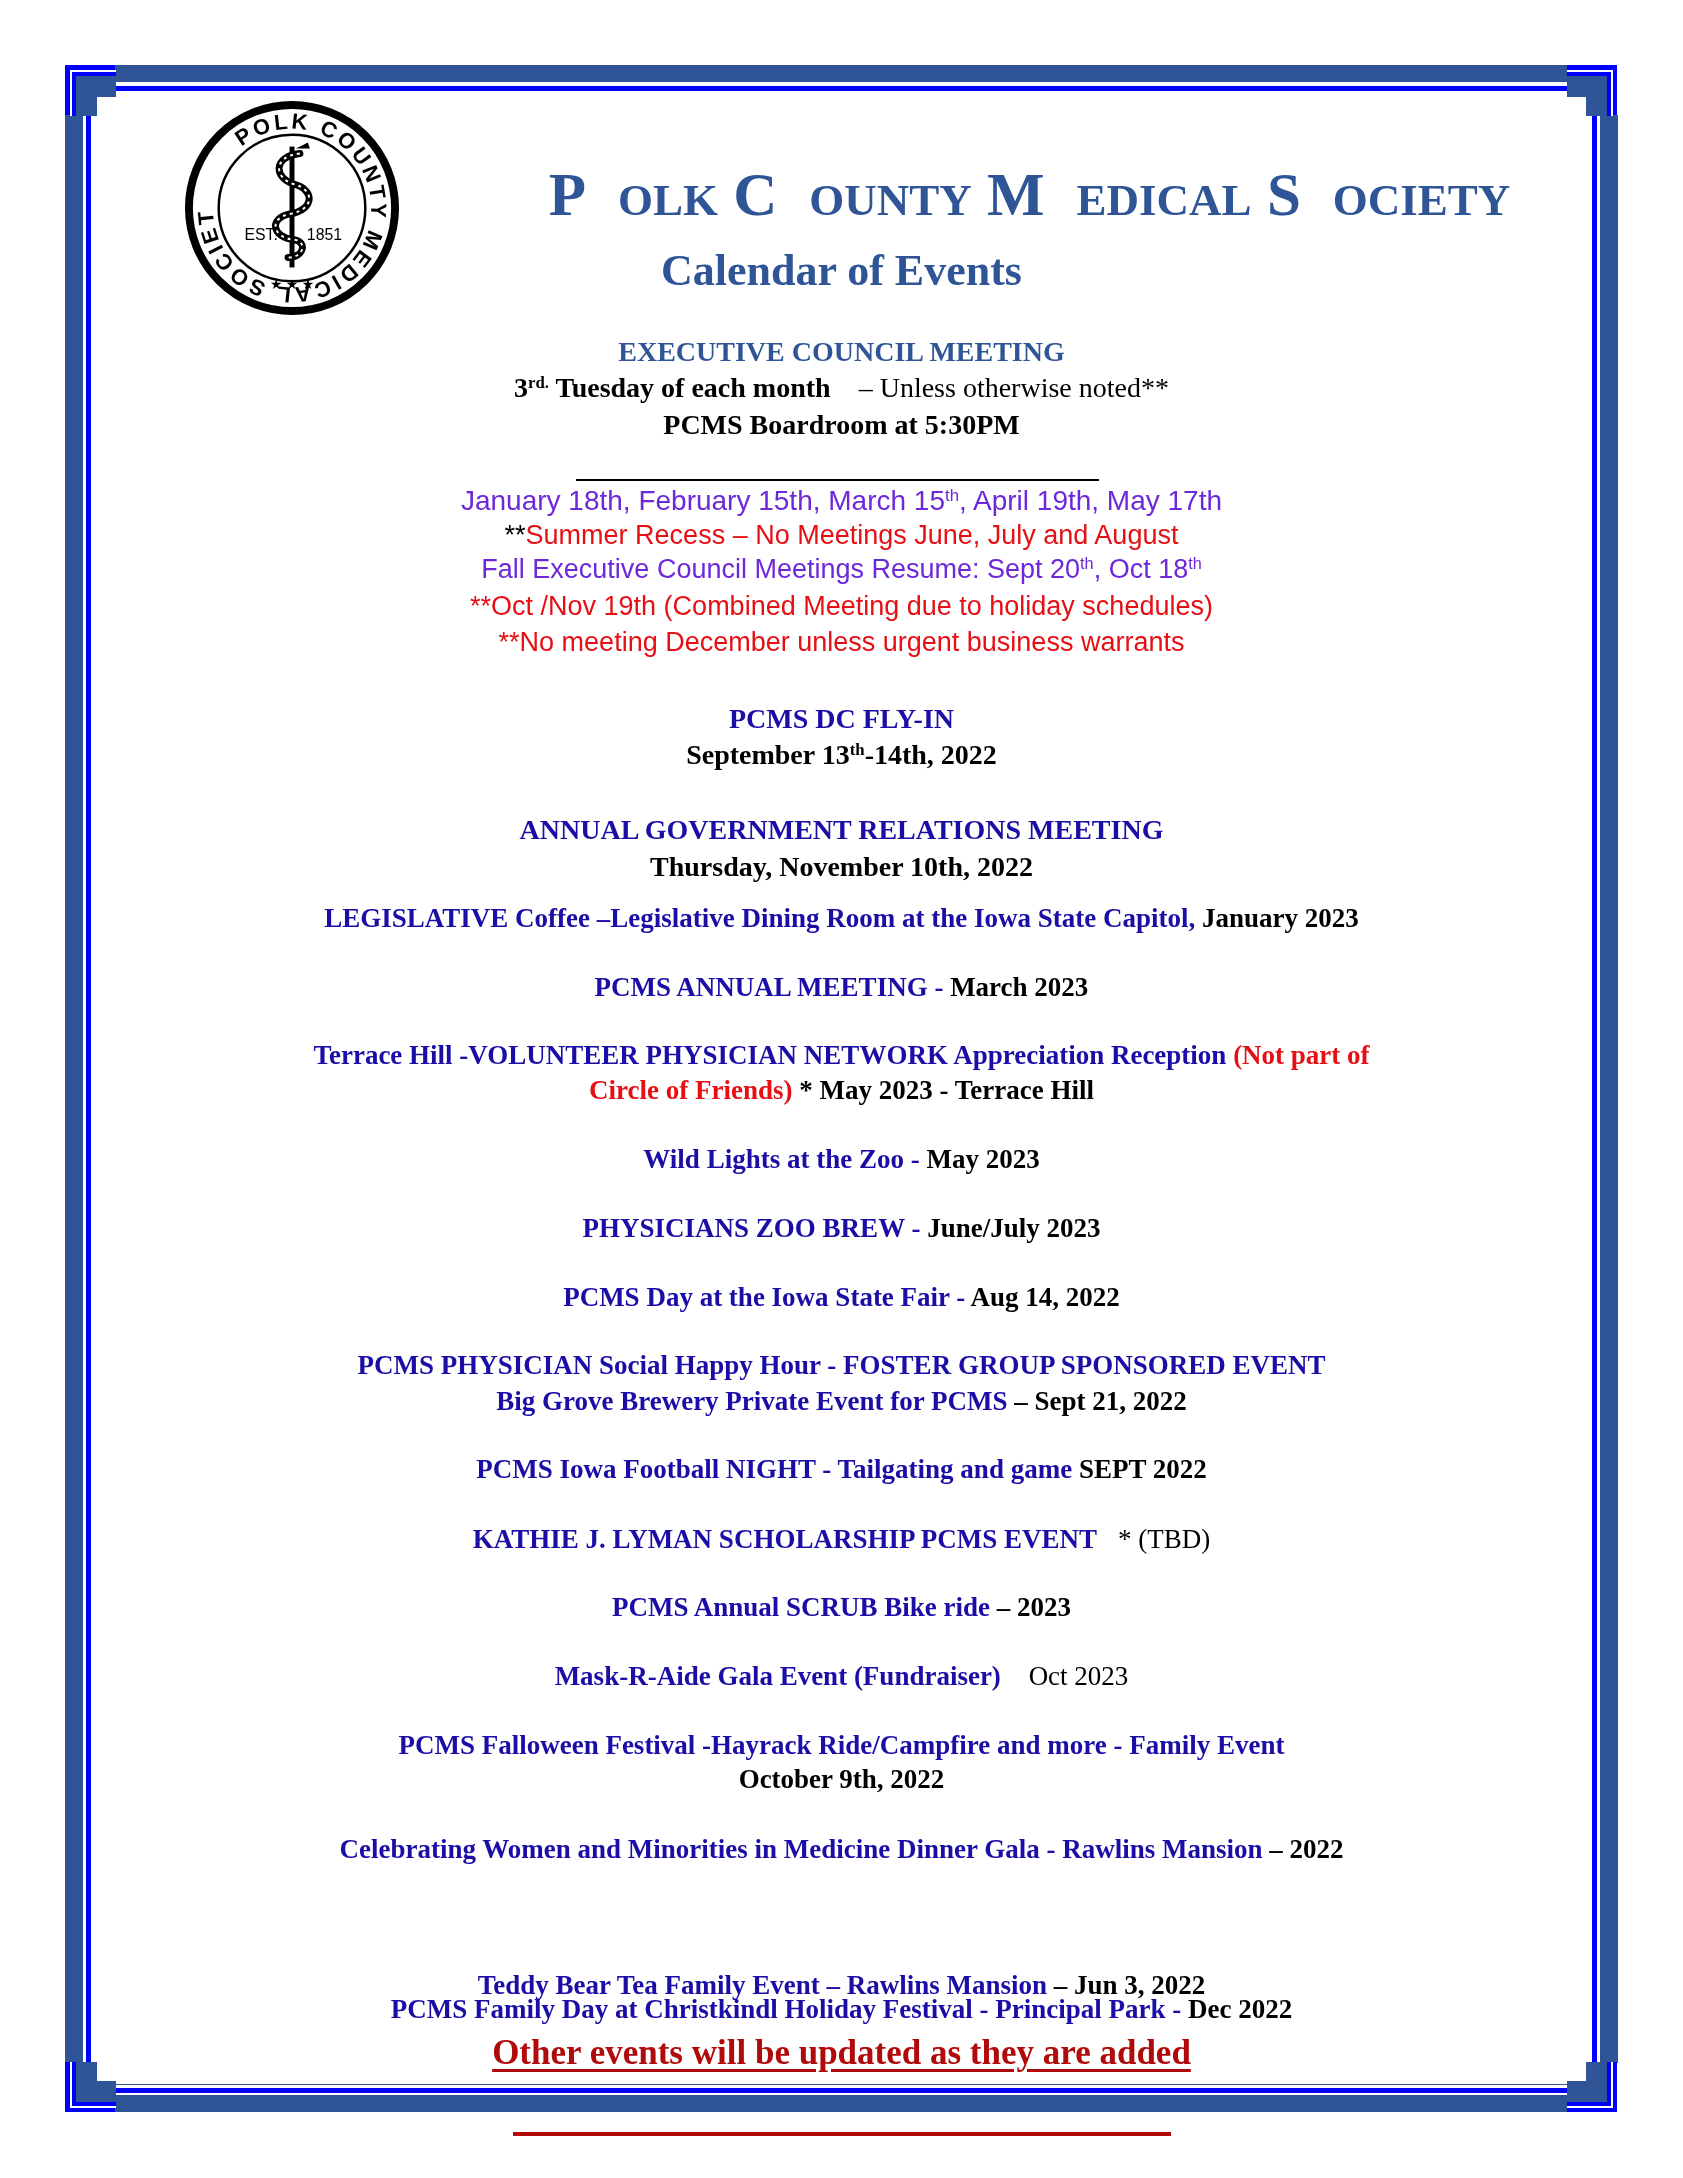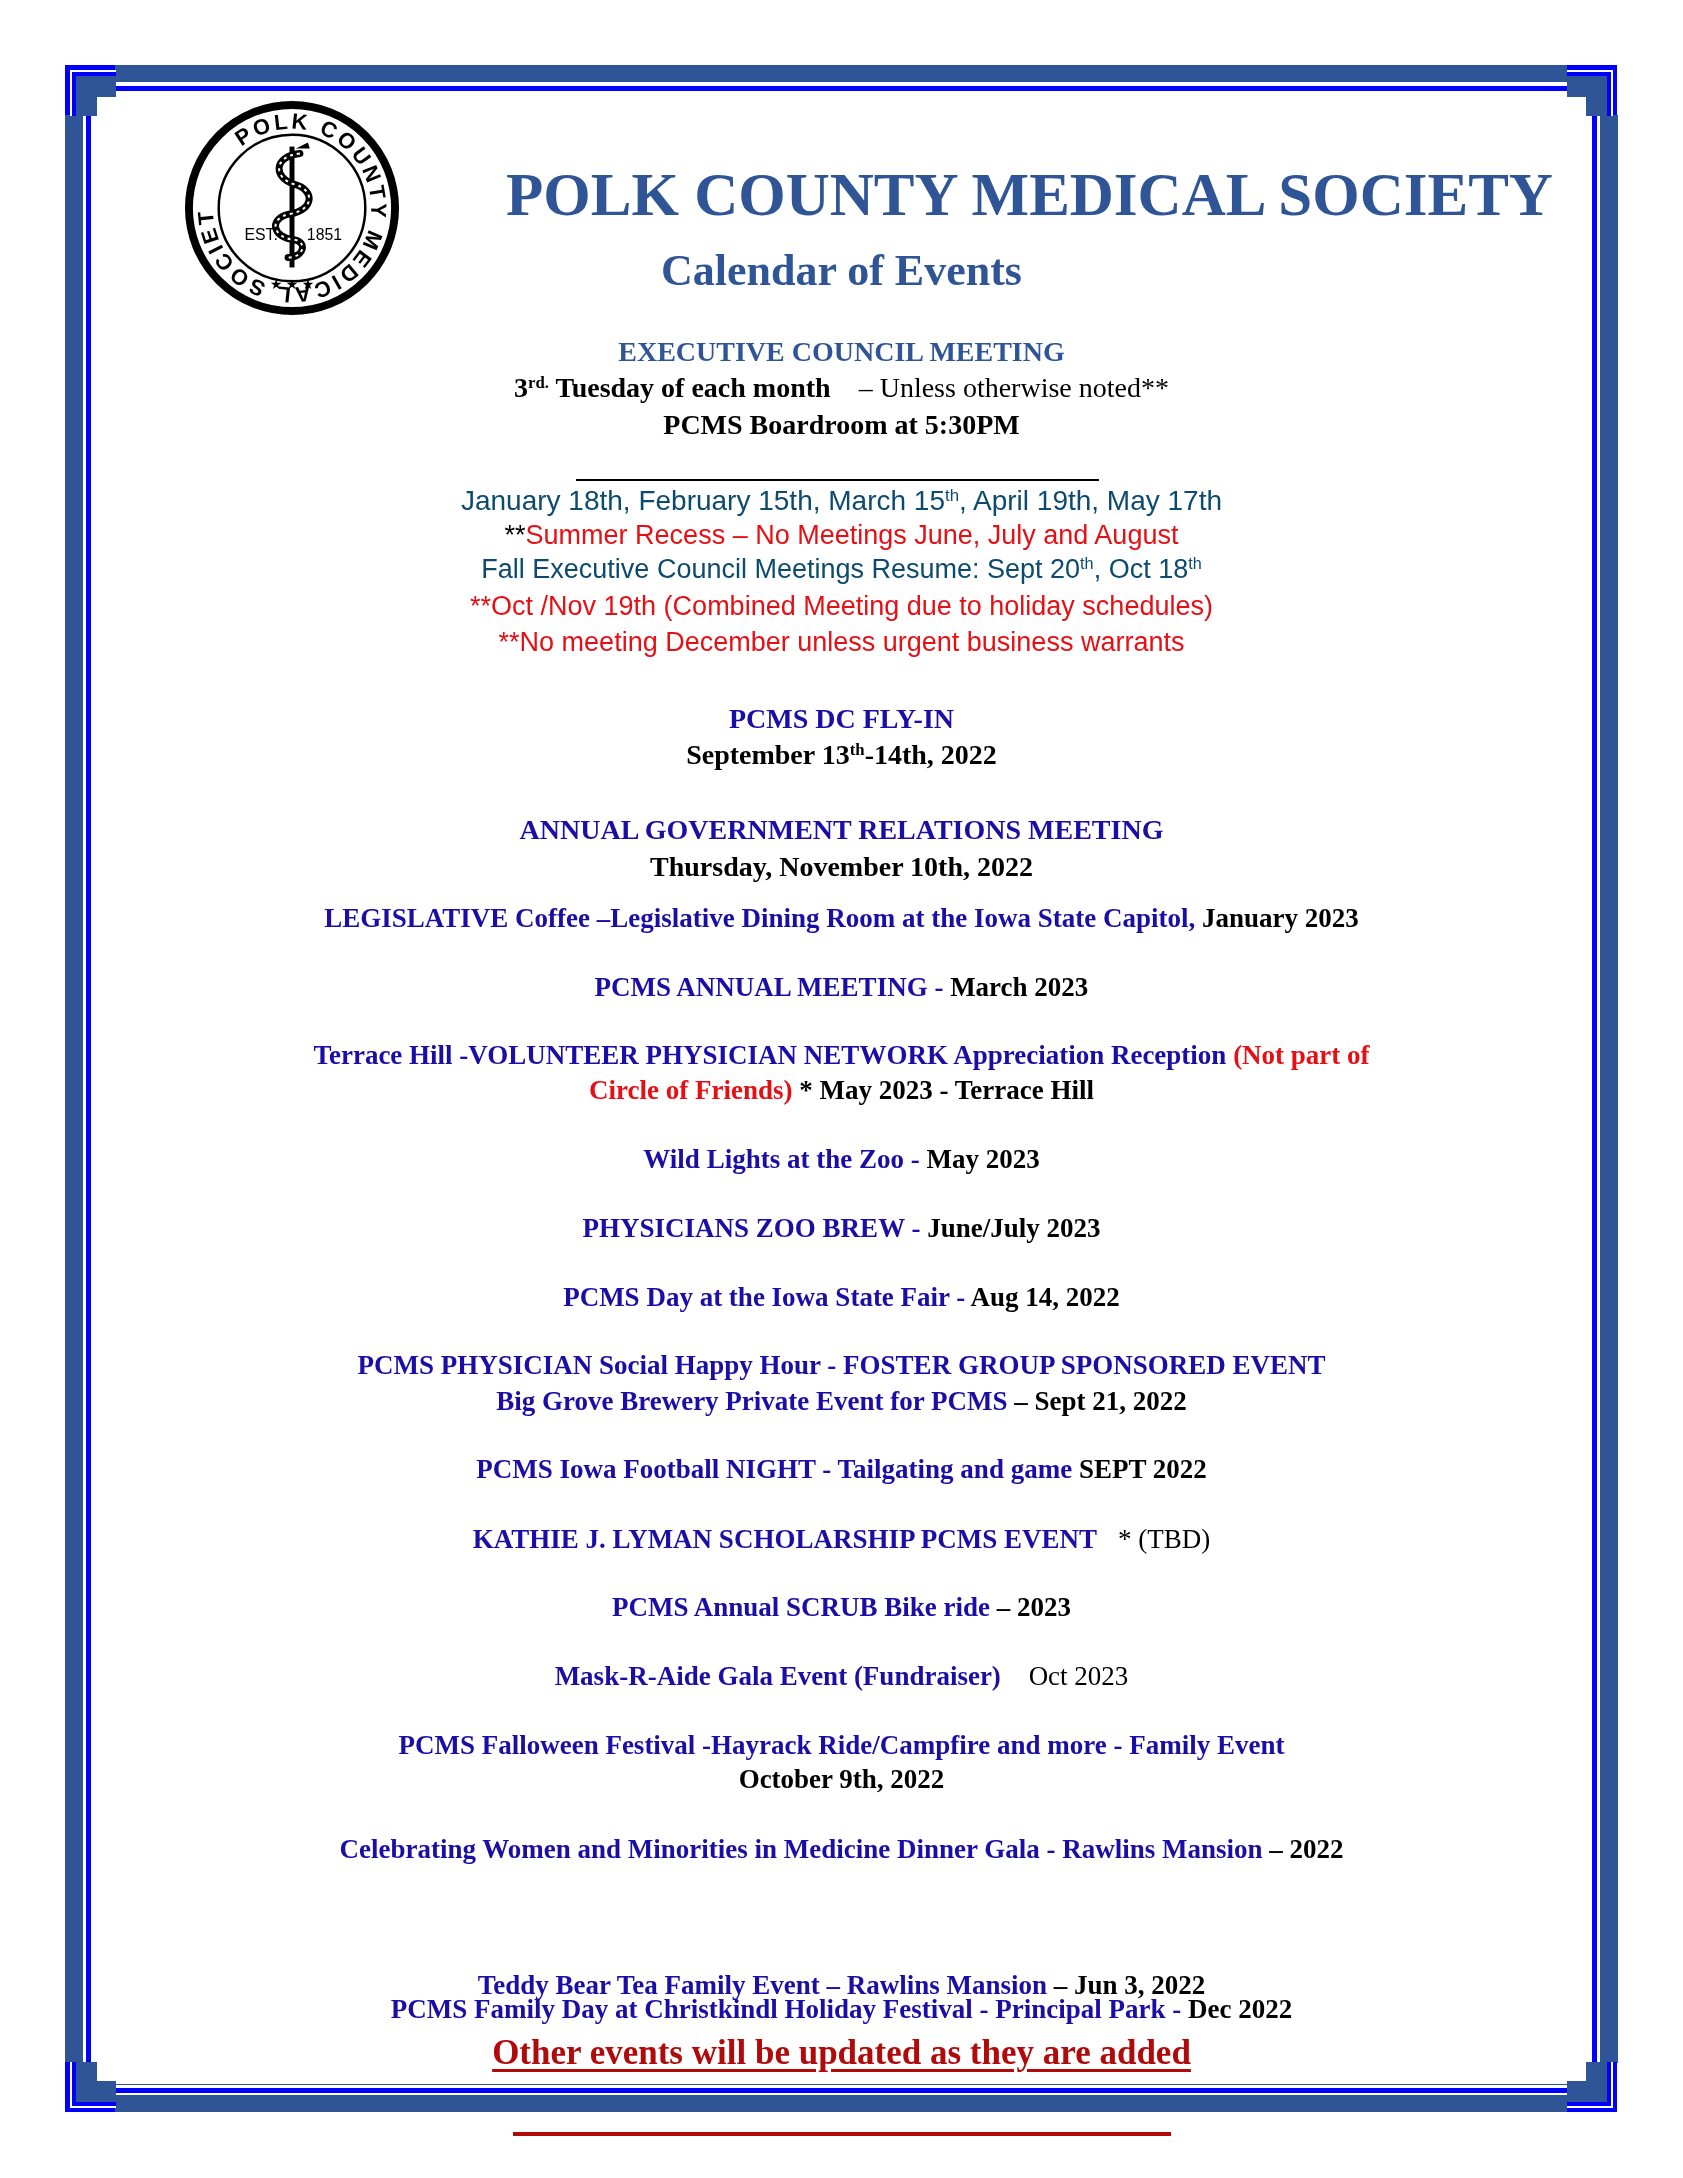--- a/index.html
+++ b/index.html
@@ -17,26 +17,26 @@
   
   .line { position:absolute; left:0; width:1683px; text-align:center; white-space:nowrap; line-height:1; }
   .serif { font-family:"Liberation Serif", "DejaVu Serif", serif; }
   .sans { font-family:"Liberation Sans", "DejaVu Sans", sans-serif; }
   .b { font-weight:bold; }
   .n { font-weight:normal;margin-left:21px; }
   .c-head { color:#2f5597; }
   .c-ev { color:#1a0ea6; }
   .c-blk { color:#000000; }
   .c-red { color:#e50f14; }
-  .c-blue2 { color:#0c4a6e; }
+  .c-blue2 { color:#6d28d9; }
   .c-dred { color:#b00a0a; }
   sup { font-size:0.6em; vertical-align:0; position:relative; top:-0.55em; line-height:0; }
 
   .title { font-size:61px; font-weight:bold; letter-spacing:0px; }
-  .title .sc { font-size:61px; }
+  .title .sc { font-size:45px;margin-left:32px; }
   .subtitle { font-size:44px; font-weight:bold; }
   .h2 { font-size:28px; font-weight:bold; }
   .h2b { font-size:28px; font-weight:bold; }
   .ev { font-size:27px; font-weight:bold; }
   .arial { font-size:28px; }
 
   .rule { position:absolute; height:2px; background:#000; }
   .red-rule { position:absolute; height:4px; background:#b00a0a; }
   .u { text-decoration:underline; text-decoration-thickness:3px; text-underline-offset:5px; }
 </style>

